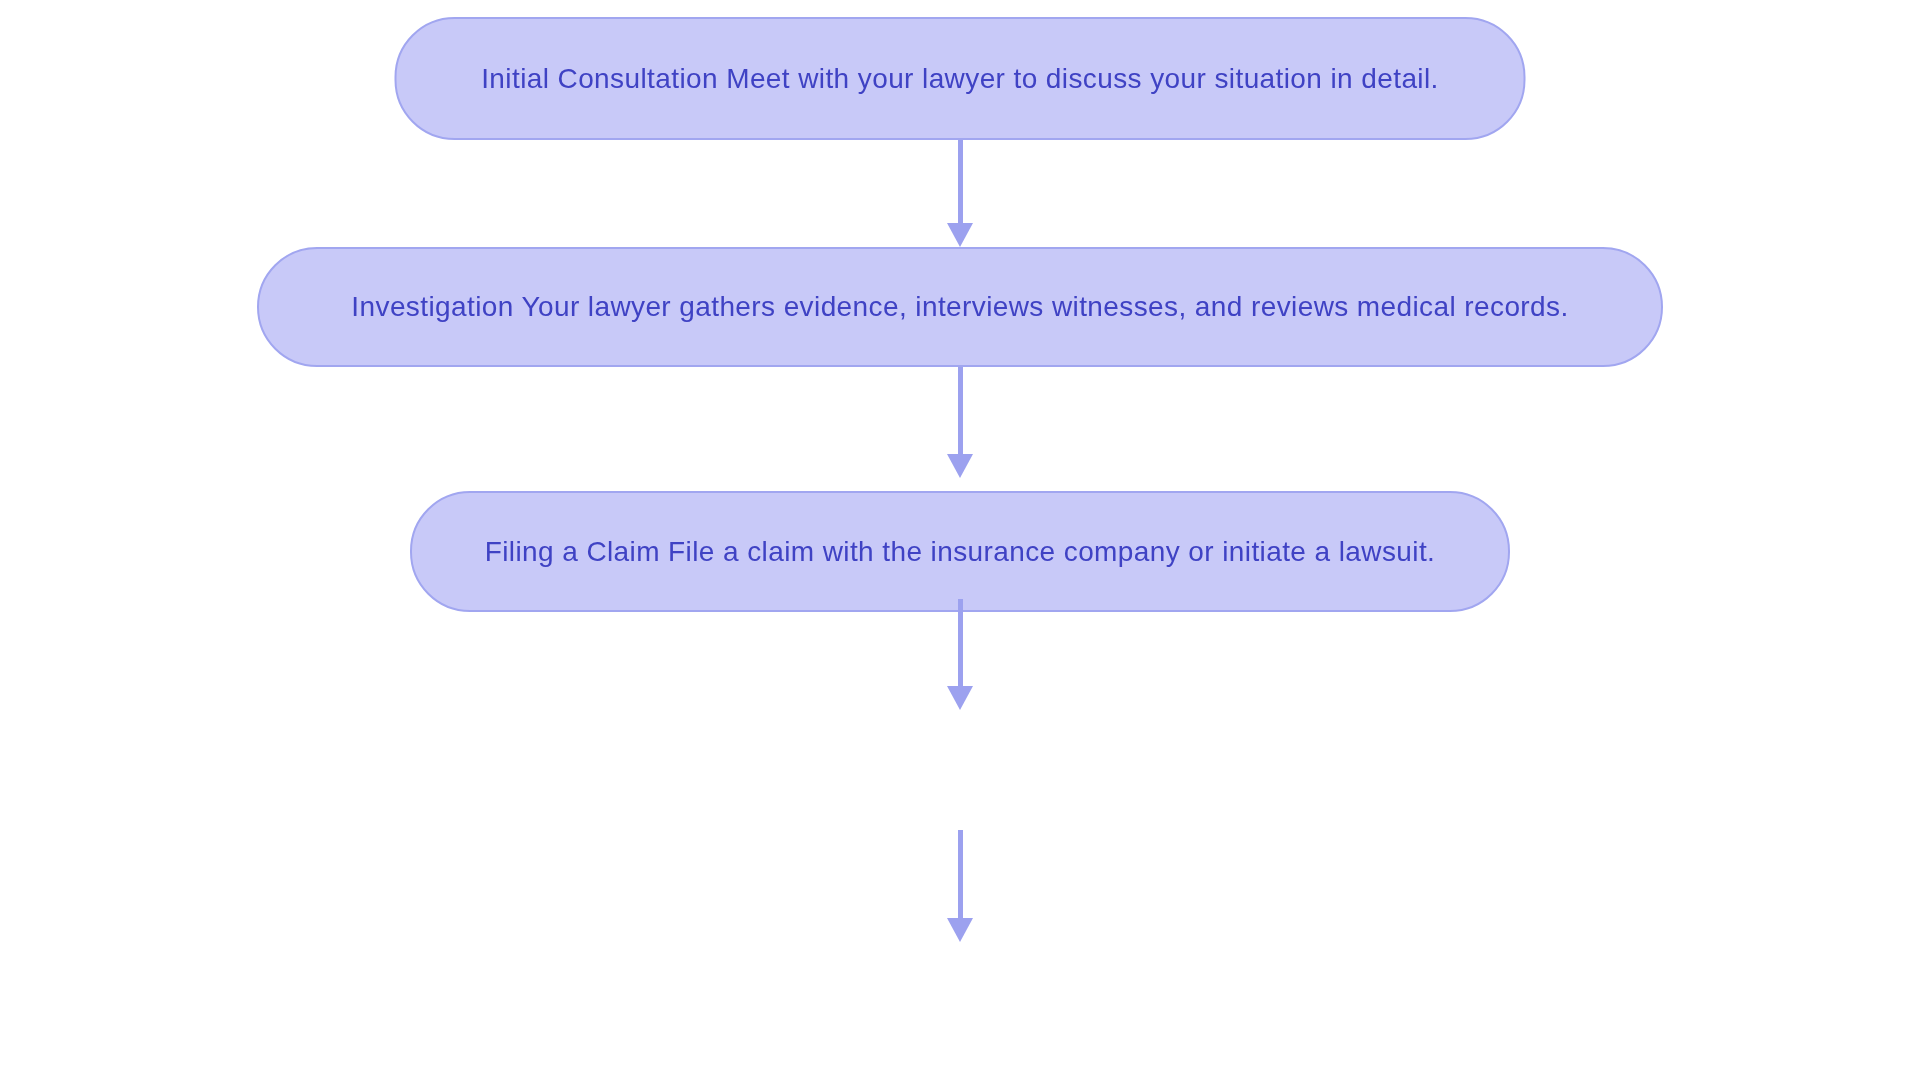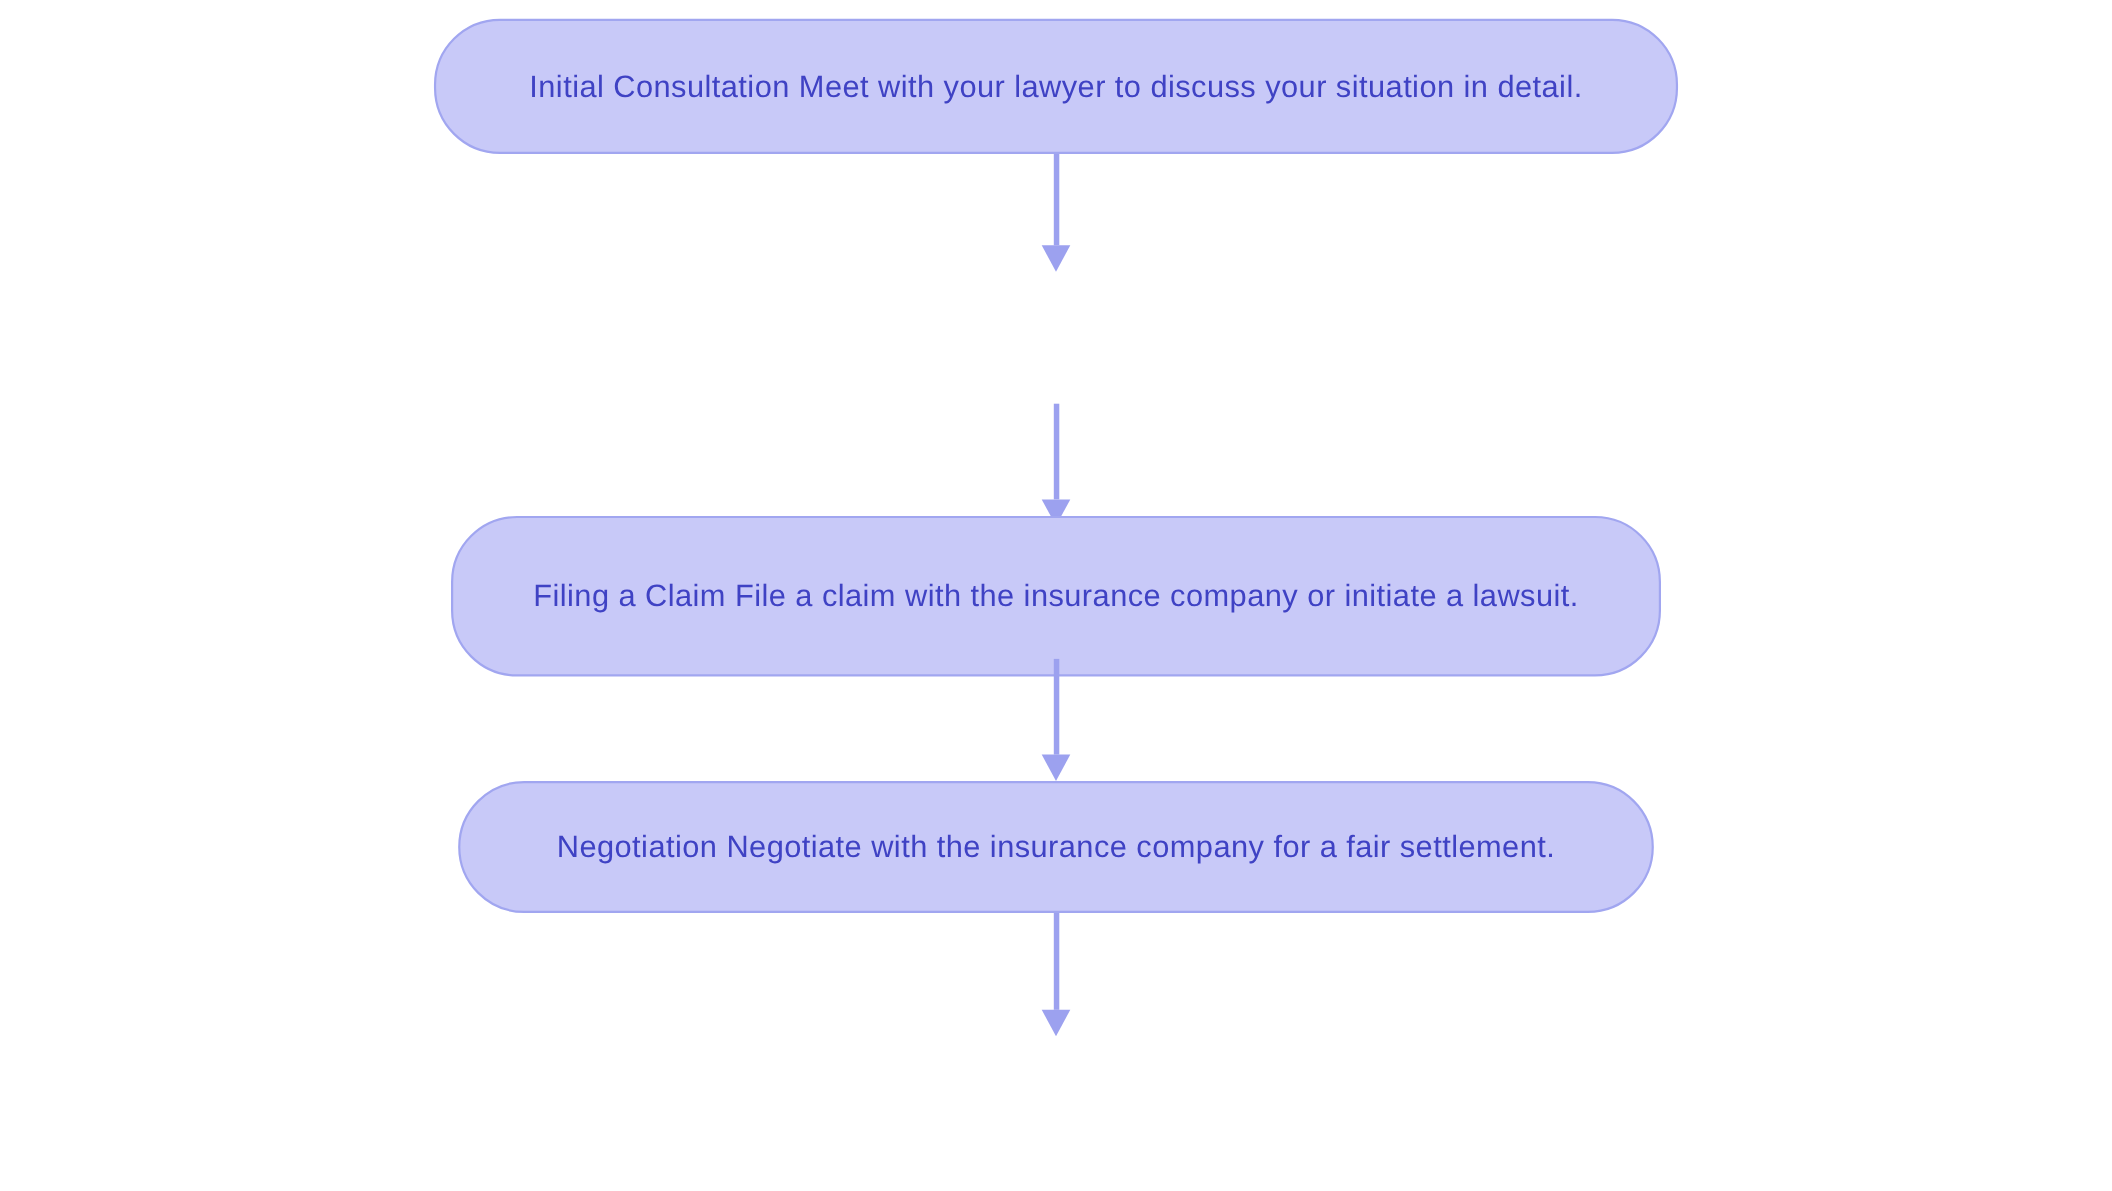--- a/index.html
+++ b/index.html
@@ -34,21 +34,21 @@
     justify-content: center;
   }
   .step span {
     color: var(--text-color);
     font-size: 28px;
     letter-spacing: 0.4px;
     white-space: nowrap;
   }
   .step-1 { top: 17px;  width: 1131px; height: 123px; text-align: center; }
   .step-2 { top: 247px; width: 1406px; height: 120px; }
-  .step-3 { top: 469px; width: 1100px; height: 146px; }
+  .step-3 { top: 491px; width: 1100px; height: 121px; }
   .step-4 { top: 710px; width: 1087px; height: 120px; }
   .step-5 { top: 942px; width: 955px;  height: 121px; }
   .arrow {
     position: absolute;
     left: 50%;
     transform: translateX(-50%);
     display: flex;
     flex-direction: column;
     align-items: center;
   }
@@ -73,31 +73,31 @@
 <body>
 
 <div id="flowchart">
     <div class="step step-1">
       <span>Initial Consultation Meet with your lawyer to discuss your situation in detail.</span>
     </div>
     <div class="arrow arrow-1">
       <div class="stem"></div>
       <div class="head"></div>
     </div>
+    <div class="step step-2">
+      <span>Investigation Your lawyer gathers evidence, interviews witnesses, and reviews medical records.</span>
+    </div>
     <div class="arrow arrow-2">
       <div class="stem"></div>
       <div class="head"></div>
     </div>
     <div class="step step-3">
       <span>Filing a Claim File a claim with the insurance company or initiate a lawsuit.</span>
     </div>
     <div class="arrow arrow-3">
       <div class="stem"></div>
       <div class="head"></div>
     </div>
-    <div class="step step-4">
-      <span>Negotiation Negotiate with the insurance company for a fair settlement.</span>
-    </div>
     <div class="arrow arrow-4">
       <div class="stem"></div>
       <div class="head"></div>
     </div>
   </div>
 
 </body></html>

